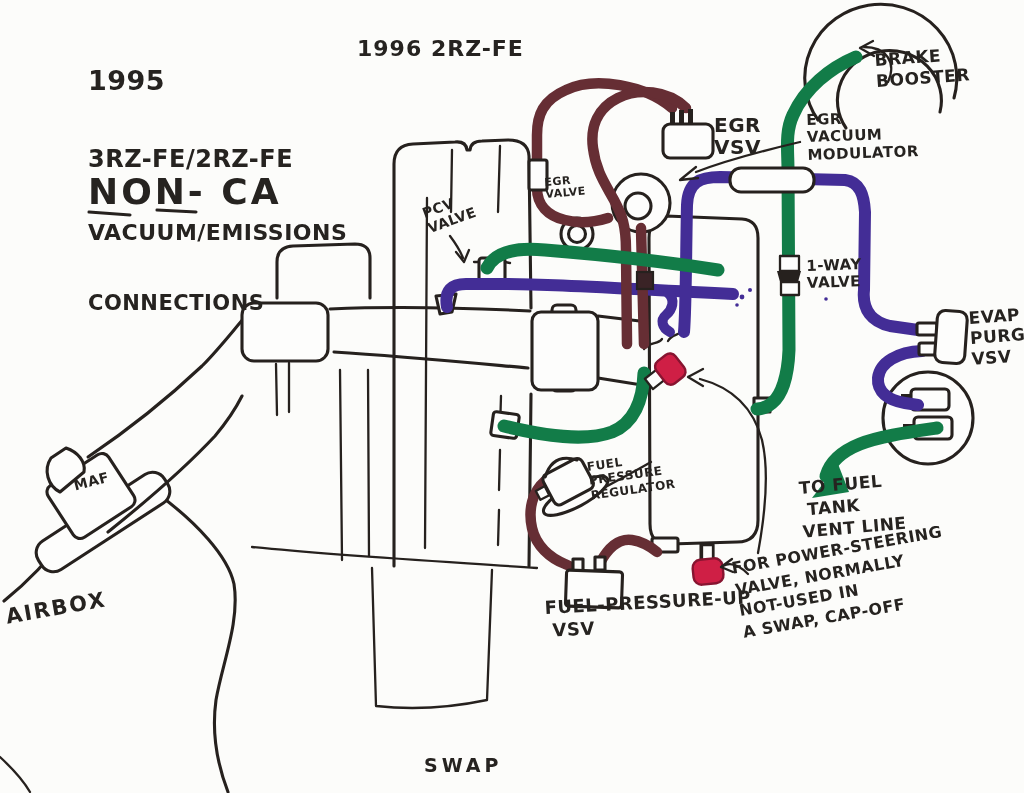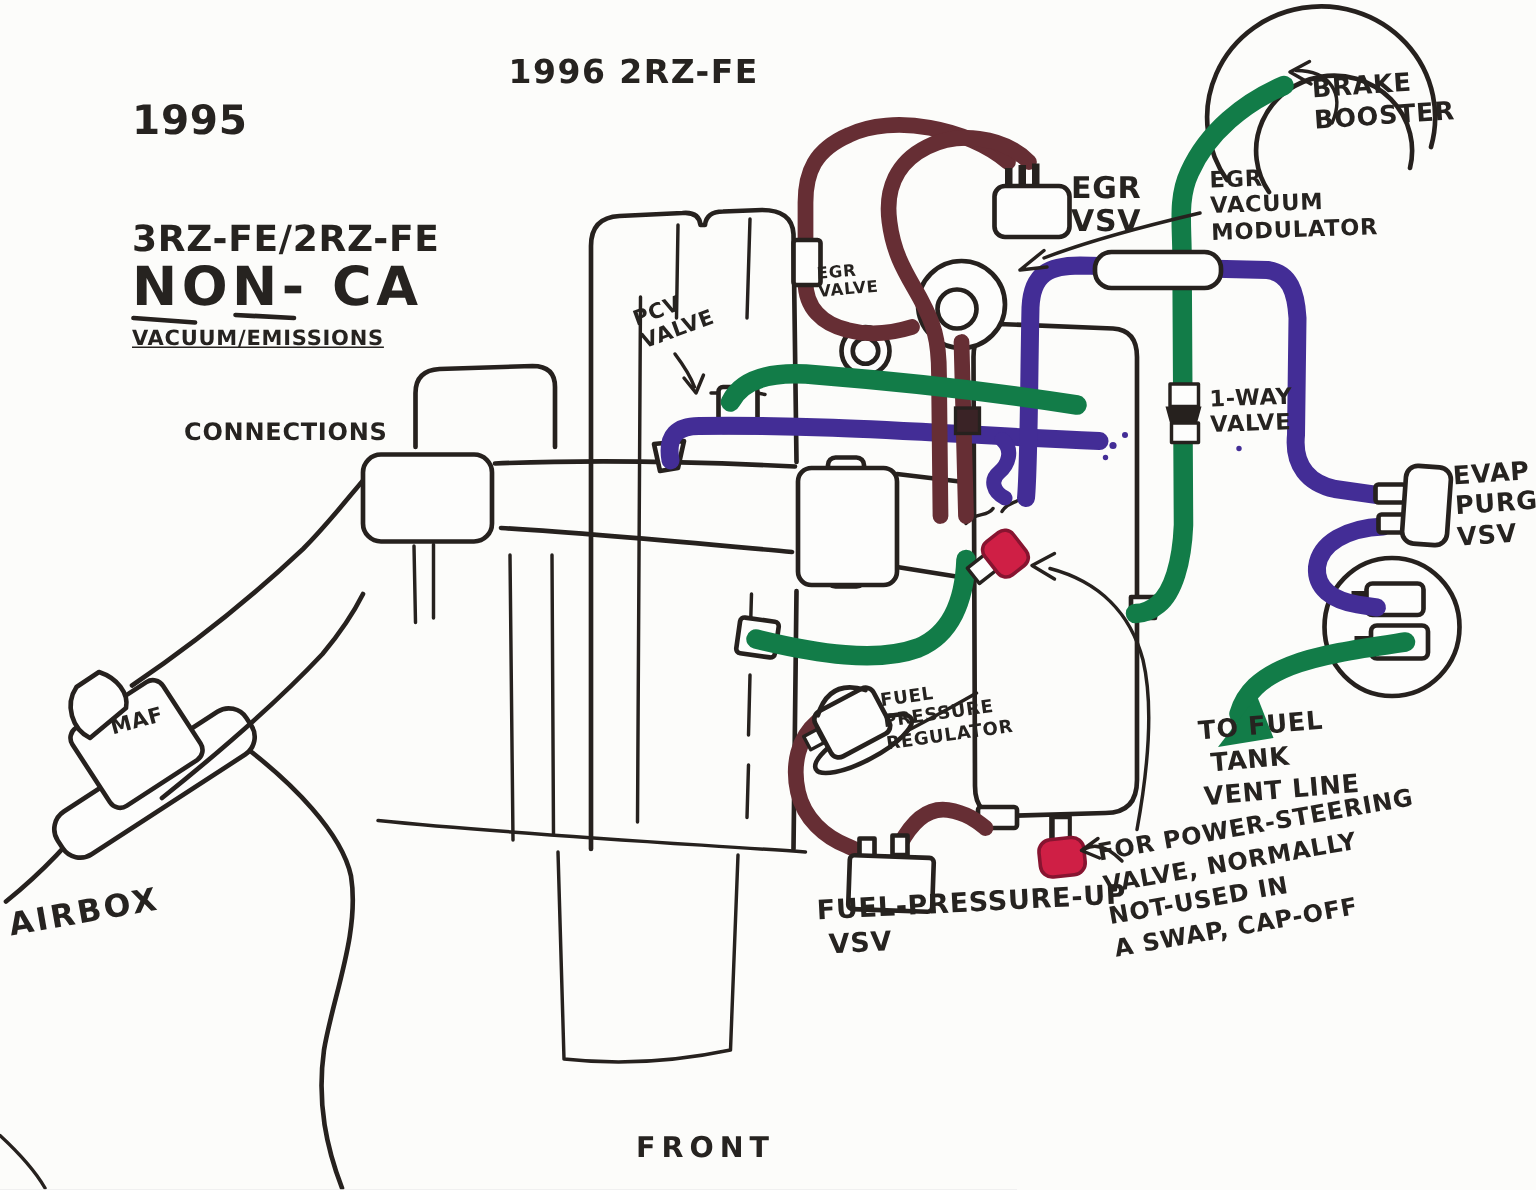--- a/index.html
+++ b/index.html
@@ -196,25 +196,25 @@
     <path class="o thin" d="M 688,377 L 703,369 M 688,377 L 703,386"></path>
     <path class="o thin" d="M 748,574 C 738,564 730,562 723,566 M 721,567 L 732,559 M 721,567 L 733,572"></path>
     <path class="o thin" d="M 888,82 C 897,62 886,47 864,47 M 860,48 L 873,41 M 860,48 L 874,56"></path>
     <path class="o" d="M 89,212 L 130,215 M 157,210 L 196,212"></path>
   </g>
 </svg>
 
   <div class="label title-block" style="left:88px;top:22px;">
     <div style="font-size:27px;">1995</div>
     <div style="font-size:24px;">3RZ-FE/2RZ-FE</div>
-    <div style="font-size:14px;text-decoration:underline;">VACUUM/EMISSIONS</div>
-    <div style="font-size:16px;text-align:center;">CONNECTIONS</div>
+    <div style="font-size:22px;">VACUUM/EMISSIONS</div>
+    <div style="font-size:21px;">CONNECTIONS</div>
   </div>
   <div class="label" style="left:88px;top:170px;font-size:36px;letter-spacing:3px;">NON- CA</div>
-  <div class="label" style="left:339px;top:36px;font-size:22px;letter-spacing:1px;">1996 2RZ-FE</div>
+  <div class="label" style="left:357px;top:36px;font-size:22px;letter-spacing:1px;">1996 2RZ-FE</div>
 
   <div class="label" style="left:874px;top:50px;font-size:17px;transform:rotate(-4deg);">BRAKE
 BOOSTER</div>
   <div class="label" style="left:714px;top:114px;font-size:20px;line-height:1.1;">EGR
 VSV</div>
   <div class="label" style="left:806px;top:112px;font-size:15px;line-height:1.15;transform:rotate(-2deg);">EGR
 VACUUM
 MODULATOR</div>
   <div class="label" style="left:544px;top:177px;font-size:11px;line-height:1.1;transform:rotate(-5deg);">EGR
 VALVE</div>
@@ -232,14 +232,14 @@
 PRESSURE
 REGULATOR</div>
   <div class="label" style="left:544px;top:597px;font-size:18px;line-height:1.25;transform:rotate(-3deg);">FUEL-PRESSURE-UP
  VSV</div>
   <div class="label" style="left:730px;top:558px;font-size:16px;line-height:1.35;transform:rotate(-10deg);">FOR POWER-STEERING
 VALVE, NORMALLY
 NOT-USED IN
 A SWAP, CAP-OFF</div>
   <div class="label" style="left:72px;top:478px;font-size:14px;transform:rotate(-15deg);">MAF</div>
   <div class="label" style="left:4px;top:605px;font-size:21px;letter-spacing:2px;transform:rotate(-10deg);">AIRBOX</div>
-  <div class="label" style="left:424px;top:754px;font-size:19px;letter-spacing:4px;">FRONT</div>
+  <div class="label" style="left:424px;top:754px;font-size:19px;letter-spacing:4px;">SWAP</div>
 </div>
 
 </body></html>

